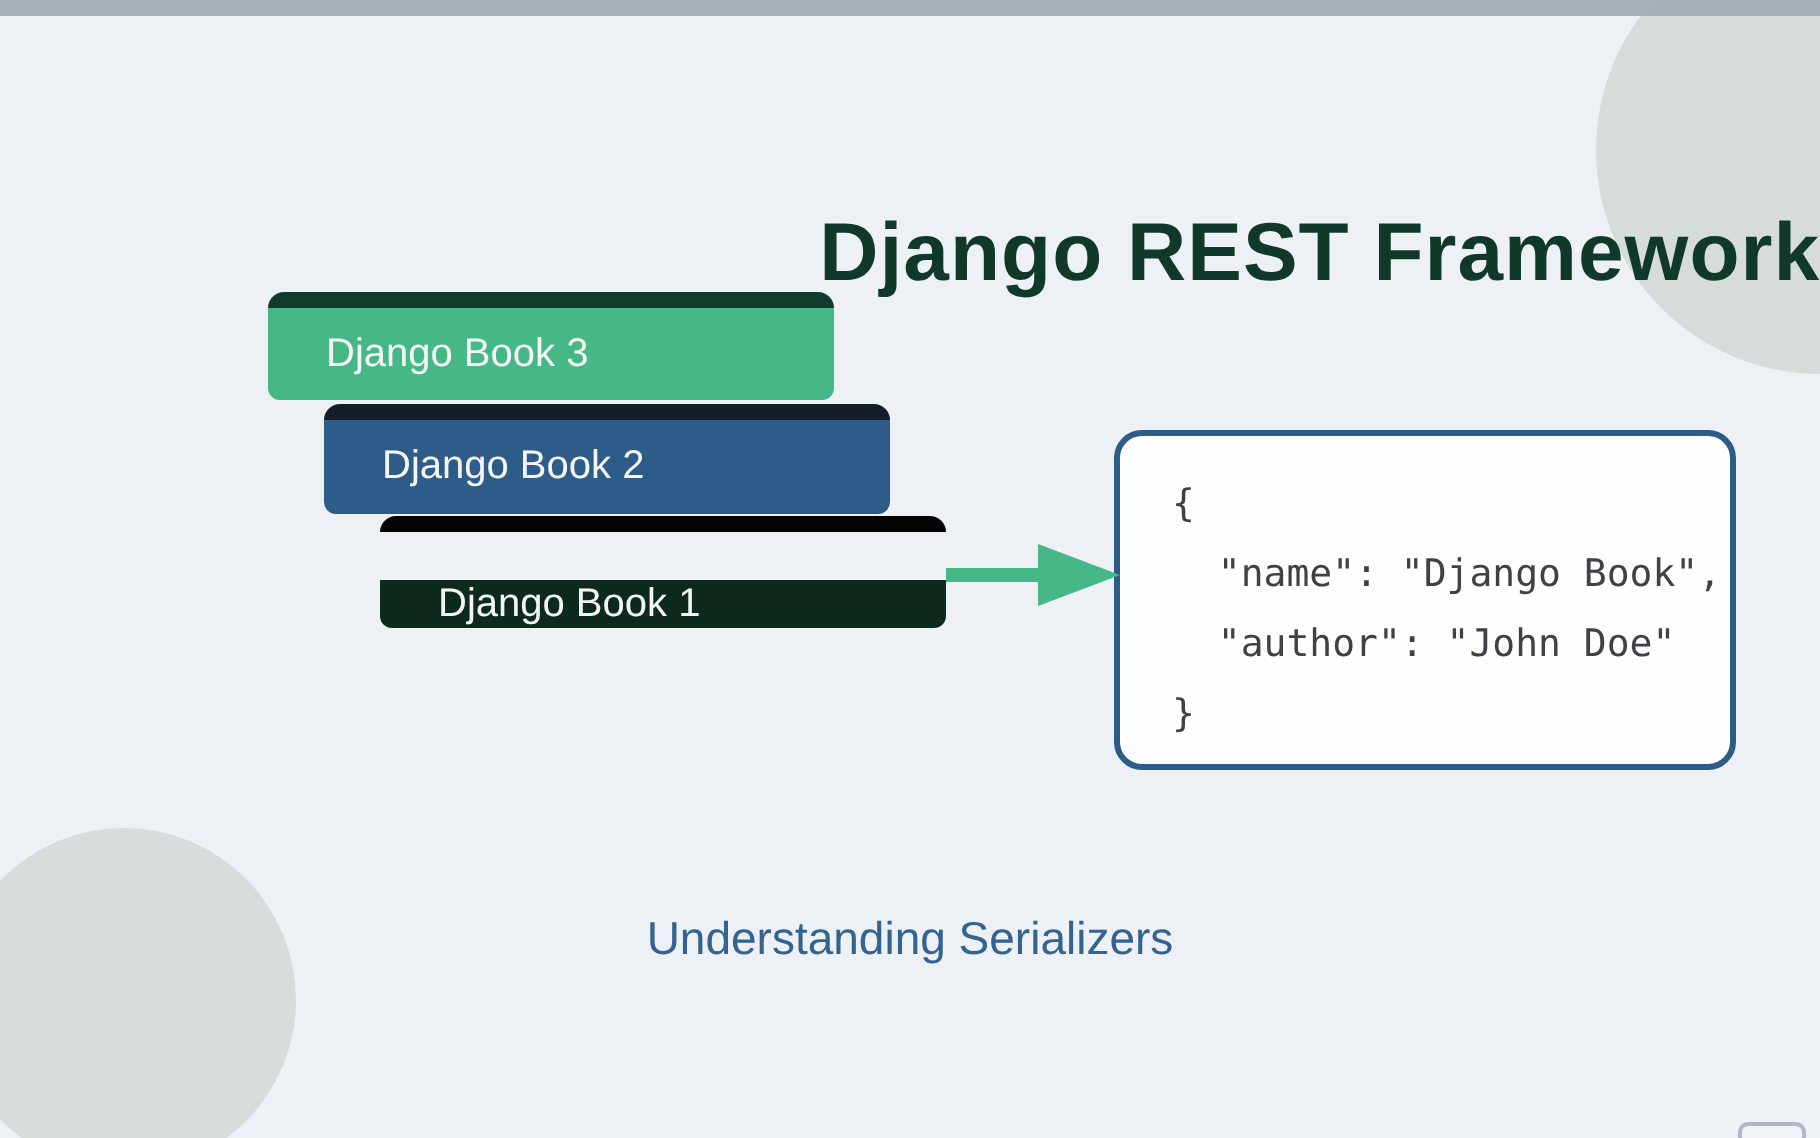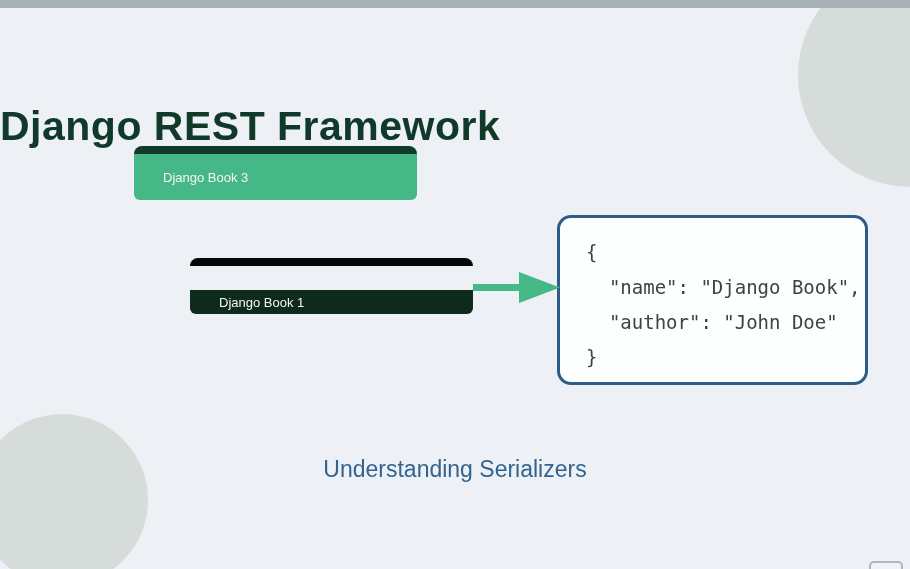--- a/index.html
+++ b/index.html
@@ -42,21 +42,21 @@
     z-index: 6;
     opacity: 0.92;
   }
   
   .title {
     position: absolute;
     left: 0;
     top: 103px;
     width: 100%;
     margin: 0;
-    text-align: left;
+    text-align: right;
     font-size: 41px;
     font-weight: bold;
     letter-spacing: 0.5px;
     z-index: 2;
   }
   
   .book {
     position: absolute;
     width: 283px;
     display: flex;
@@ -69,21 +69,21 @@
     height: 8px;
     border-radius: 8px 8px 0 0;
     flex: 0 0 auto;
   }
   .book-body {
     flex: 1 1 auto;
     display: flex;
     align-items: center;
     padding-left: 29px;
     border-radius: 0 0 6px 6px;
-    font-size: 13px;
+    font-size: 20px;
   }
   
   .arrow {
     position: absolute;
     left: 473px;
     top: 269px;
     width: 88px;
     height: 37px;
     z-index: 4;
   }
@@ -147,20 +147,26 @@
 
   <h1 class="title" style="color: rgb(17, 57, 42);">Django REST Framework</h1>
 
   <div class="book b3">
     <div class="book-bar" style="background-color: rgb(18, 58, 43);"></div>
     <div class="book-body" style="background-color: rgb(70, 183, 135); color: rgb(244, 246, 245);">
       <span>Django Book 3</span>
     </div>
   </div>
 
+  <div class="book b2">
+    <div class="book-bar" style="background-color: rgb(21, 30, 40);"></div>
+    <div class="book-body" style="background-color: rgb(46, 92, 136); color: rgb(244, 246, 245);">
+      <span>Django Book 2</span>
+    </div>
+  </div>
 
   <div class="book b1">
     <div class="book-bar" style="background-color: rgb(4, 6, 4);"></div>
     <div class="book-body" style="background-color: rgb(13, 42, 29); color: rgb(244, 246, 245);">
       <span>Django Book 1</span>
     </div>
   </div>
 
   <div class="arrow" style="color: rgb(70, 183, 135);">
     <svg width="88" height="37" viewBox="0 0 88 37" xmlns="http://www.w3.org/2000/svg">

